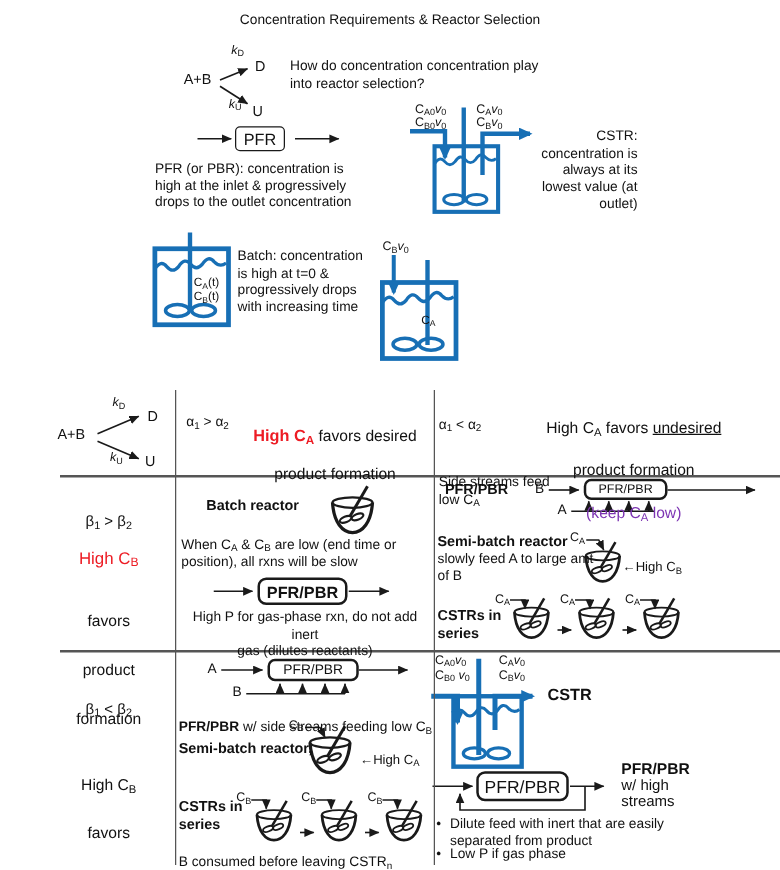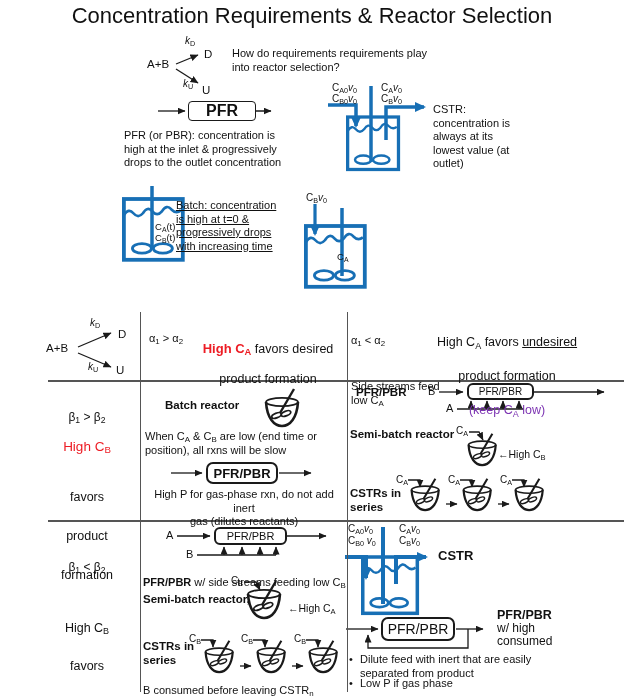--- a/index.html
+++ b/index.html
@@ -8,21 +8,21 @@
   .layer{position:absolute;left:0;top:0;pointer-events:none;}
   .t{position:absolute;font-size:11px;line-height:13.5px;white-space:pre-line;color:#111;}
   .t95{font-size:9.5px;line-height:11px;}
   .t10{font-size:10px;line-height:12px;}
   .t105{font-size:10.5px;line-height:12.5px;}
   .t115{font-size:11.5px;line-height:13.5px;}
   .t12{font-size:12px;line-height:14.5px;}
   .t125{font-size:12.5px;line-height:17px;}
   .t13{font-size:13px;line-height:17px;}
   .t135{font-size:13.5px;line-height:17px;}
-  .t17{font-size:22px;line-height:20px;}
+  .t17{font-size:11px;line-height:20px;}
   .b{font-weight:bold;}
   .ctr{text-align:center;}
   .red{color:var(--red);}
   .pur{color:var(--purple);}
   .u{text-decoration:underline;}
   sub{font-size:0.72em;line-height:0;position:relative;vertical-align:baseline;top:0.28em;}
   .box{position:absolute;border:2px solid #1a1a1a;border-radius:7px;background:#fff;
        display:flex;align-items:center;justify-content:center;box-sizing:border-box;}
   .gline{position:absolute;background:#555;}
   .ln{stroke:#1a1a1a;fill:none;stroke-width:1.3;}
@@ -155,41 +155,41 @@
   <div class="gline" style="left:48px;top:520px;width:576px;height:1.5px;"></div>
 
   <div class="t t17 ctr" style="left:0;right:0;top:6px;">Concentration Requirements &amp; Reactor Selection</div>
 
   <span class="t t115" style="left:147px;top:58px;">A+B</span>
   <span class="t t10" style="left:185px;top:35px;"><i>k</i><sub>D</sub></span>
   <span class="t t115" style="left:204px;top:48px;">D</span>
   <span class="t t10" style="left:183px;top:78px;"><i>k</i><sub>U</sub></span>
   <span class="t t115" style="left:202px;top:84px;">U</span>
 
-  <div class="t" style="left:232px;top:47px;">How do requirements requirements play
+  <div class="t" style="left:232px;top:47px;">How do concentration concentration play
 into reactor selection?</div>
 
-  <div class="box" style="left:188px;top:101px;width:68px;height:20px;border-width:1.5px;border-radius:4px;font-weight:bold;font-size:16px;">PFR</div>
+  <div class="box" style="left:188px;top:101px;width:40px;height:20px;border-width:1.5px;border-radius:4px;font-weight:normal;font-size:13px;">PFR</div>
   <div class="t" style="left:124px;top:129px;">PFR (or PBR): concentration is
 high at the inlet &amp; progressively
 drops to the outlet concentration</div>
 
   <span class="t t10" style="left:332px;top:82px;">C<sub>A0</sub><i>v</i><sub>0</sub></span>
   <span class="t t10" style="left:332px;top:93px;">C<sub>B0</sub><i>v</i><sub>0</sub></span>
   <span class="t t10" style="left:381px;top:82px;">C<sub>A</sub><i>v</i><sub>0</sub></span>
   <span class="t t10" style="left:381px;top:93px;">C<sub>B</sub><i>v</i><sub>0</sub></span>
-  <div class="t" style="left:433px;top:103px;">CSTR:
+  <div class="t" style="left:433px;top:103px;text-align:right;">CSTR:
 concentration is
 always at its
 lowest value (at
 outlet)</div>
 
   <span class="t t95" style="left:155px;top:221px;">C<sub>A</sub>(t)</span>
   <span class="t t95" style="left:155px;top:232px;">C<sub>B</sub>(t)</span>
-  <div class="t" style="left:176px;top:199px;text-decoration:underline;">Batch: concentration
+  <div class="t" style="left:190px;top:199px;">Batch: concentration
 is high at t=0 &amp;
 progressively drops
 with increasing time</div>
 
   <span class="t t10" style="left:306px;top:192px;">C<sub>B</sub><i>v</i><sub>0</sub></span>
   <span class="t t95" style="left:337px;top:251px;">C<sub>A</sub></span>
 
   <span class="t t115" style="left:46px;top:342px;">A+B</span>
   <span class="t t10" style="left:90px;top:317px;"><i>k</i><sub>D</sub></span>
   <span class="t t115" style="left:118px;top:328px;">D</span>
@@ -226,20 +226,22 @@
   <div class="t ctr" style="left:144px;top:488px;width:200px;">High P for gas-phase rxn, do not add inert
 gas (dilutes reactants)</div>
 
   <span class="t t115 b" style="left:356px;top:386px;">PFR/PBR</span>
   <div class="t" style="left:351px;top:380px;">Side streams feed
 low C<sub>A</sub></div>
   <span class="t" style="left:428px;top:385px;">B</span>
   <div class="box" style="left:467px;top:383px;width:67px;height:17px;border-width:2px;border-radius:6px;font-weight:normal;font-size:10px;">PFR/PBR</div>
   <span class="t" style="left:446px;top:402px;">A</span>
   <span class="t t115 b" style="left:350px;top:428px;">Semi-batch reactor</span>
+  <div class="t" style="left:350px;top:441px;">slowly feed A to large amt
+of B</div>
   <span class="t t10" style="left:456px;top:425px;">C<sub>A</sub></span>
   <span class="t t105" style="left:498px;top:448px;">←High C<sub>B</sub></span>
   <div class="t t115 b" style="left:350px;top:487px;">CSTRs in
 series</div>
   <span class="t t10" style="left:396px;top:474px;">C<sub>A</sub></span>
   <span class="t t10" style="left:448px;top:474px;">C<sub>A</sub></span>
   <span class="t t10" style="left:500px;top:474px;">C<sub>A</sub></span>
 
   <div class="t ctr" style="left:28px;top:546px;width:118px;">
     <div class="t12" style="margin-bottom:12px;">β<sub>1</sub> &lt; β<sub>2</sub></div>
@@ -270,20 +272,20 @@
   <div class="t" style="left:143px;top:684px;">B consumed before leaving CSTR<sub>n</sub></div>
 
   <span class="t t10" style="left:348px;top:523px;">C<sub>A0</sub><i>v</i><sub>0</sub></span>
   <span class="t t10" style="left:348px;top:535px;">C<sub>B0</sub> <i>v</i><sub>0</sub></span>
   <span class="t t10" style="left:399px;top:523px;">C<sub>A</sub><i>v</i><sub>0</sub></span>
   <span class="t t10" style="left:399px;top:535px;">C<sub>B</sub><i>v</i><sub>0</sub></span>
   <span class="t t13 b" style="left:438px;top:547px;">CSTR</span>
   <div class="box" style="left:381px;top:617px;width:74px;height:24px;border-width:2.5px;font-weight:normal;font-size:14px;">PFR/PBR</div>
   <span class="t t125 b" style="left:497px;top:607px;">PFR/PBR</span>
   <span class="t t12" style="left:497px;top:621px;">w/ high</span>
-  <span class="t t12" style="left:497px;top:634px;">consumed</span>
+  <span class="t t12" style="left:497px;top:634px;">streams</span>
   <span class="t" style="left:349px;top:653px;">•</span>
   <div class="t" style="left:360px;top:653px;">Dilute feed with inert that are easily
 separated from product</div>
   <span class="t" style="left:349px;top:677px;">•</span>
   <div class="t" style="left:360px;top:677px;">Low P if gas phase</div>
 
 </div>
 
 </body></html>

